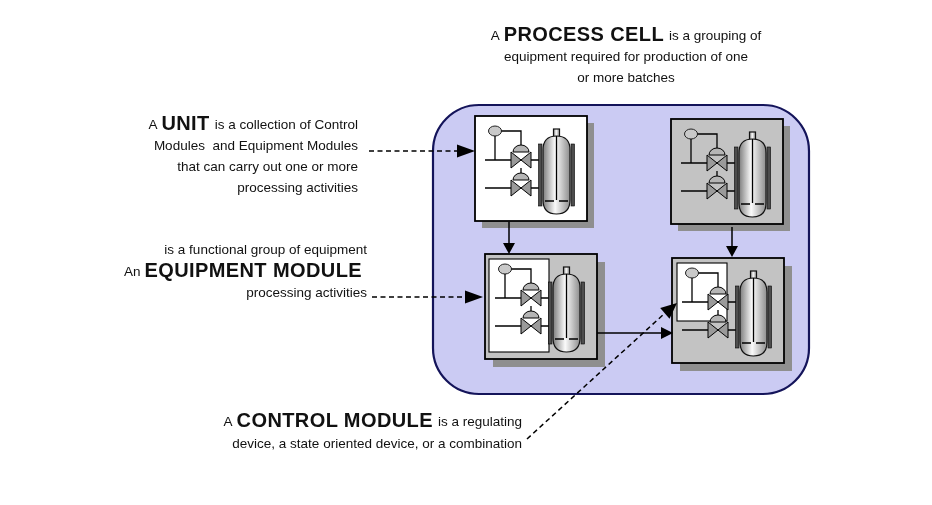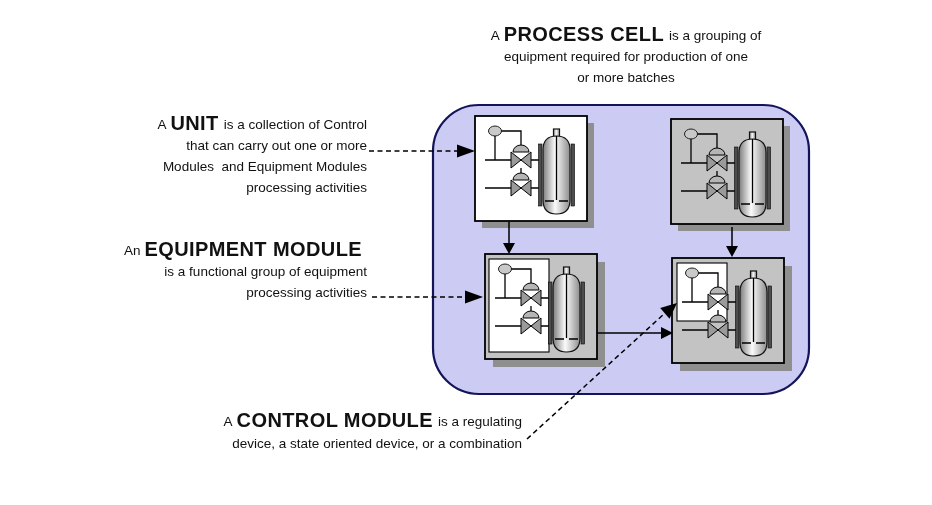--- a/index.html
+++ b/index.html
@@ -13,21 +13,21 @@
 
   
   .caption { position:absolute; font-size:13.5px; line-height:21px; }
   .caption .cap-line { white-space:pre; }
   .caption .term {
     font-weight:bold; font-size:20px; letter-spacing:0.4px;
     margin:0 5px 0 4px; vertical-align:-1px;
   }
   .caption .prefix { font-size:13.5px; }
   .process-caption { left:428px; top:24px;  width:358px; text-align:center; }
-  .unit-caption    { left:55px;  top:113px; width:293px; text-align:right; }
+  .unit-caption    { left:46px;  top:113px; width:293px; text-align:right; }
   .equip-caption   { left:46px;  top:239px; width:302px; text-align:right; }
   .control-caption { left:98px;  top:409px; width:405px; text-align:right; line-height:22px; }
 
   
   .pipe       { stroke:#000; stroke-width:1.3; fill:none; }
   .box-frame  { stroke:#000; stroke-width:1.8; }
   .sub-frame  { stroke:#000; stroke-width:1.1; }
   .cell-rect  { stroke:#14145a; stroke-width:2.2; }
   .shadow     { stroke:none; }
   .valve-body { fill:#9a9a9a; stroke:#000; stroke-width:1; }
@@ -137,28 +137,28 @@
   </svg>
 
   <div class="caption process-caption">
     <div class="cap-line"><span class="prefix">A</span><span class="term">PROCESS CELL</span><span>is a grouping of</span></div>
     <div class="cap-line">equipment required for production of one</div>
     <div class="cap-line">or more batches</div>
   </div>
 
   <div class="caption unit-caption">
     <div class="cap-line"><span class="prefix">A</span><span class="term">UNIT</span><span>is a collection of Control</span></div>
+    <div class="cap-line">Modules  and Equipment Modules</div>
     <div class="cap-line">that can carry out one or more</div>
-    <div class="cap-line">Modules  and Equipment Modules</div>
     <div class="cap-line">processing activities</div>
   </div>
 
   <div class="caption equip-caption">
+    <div class="cap-line">is a functional group of equipment</div>
     <div class="cap-line"><span class="prefix">An</span><span class="term">EQUIPMENT MODULE</span><span></span></div>
-    <div class="cap-line">is a functional group of equipment</div>
     <div class="cap-line">processing activities</div>
   </div>
 
   <div class="caption control-caption">
     <div class="cap-line"><span class="prefix">A</span><span class="term">CONTROL MODULE</span><span>is a regulating</span></div>
     <div class="cap-line">device, a state oriented device, or a combination</div>
   </div>
 
 </div>
 

